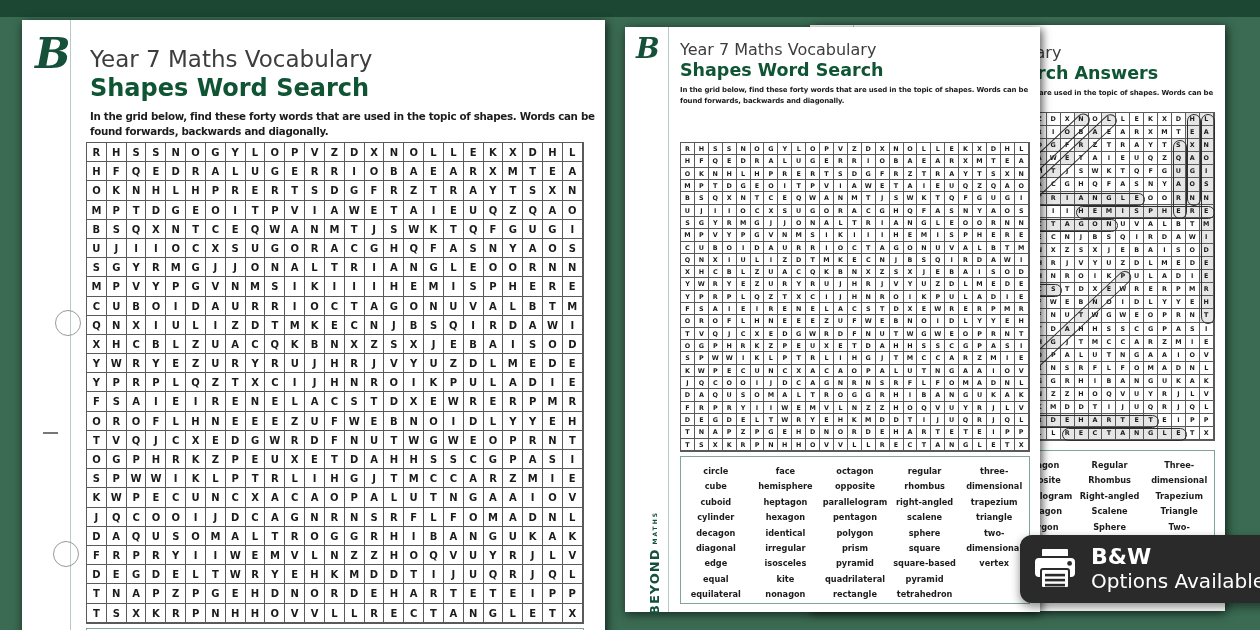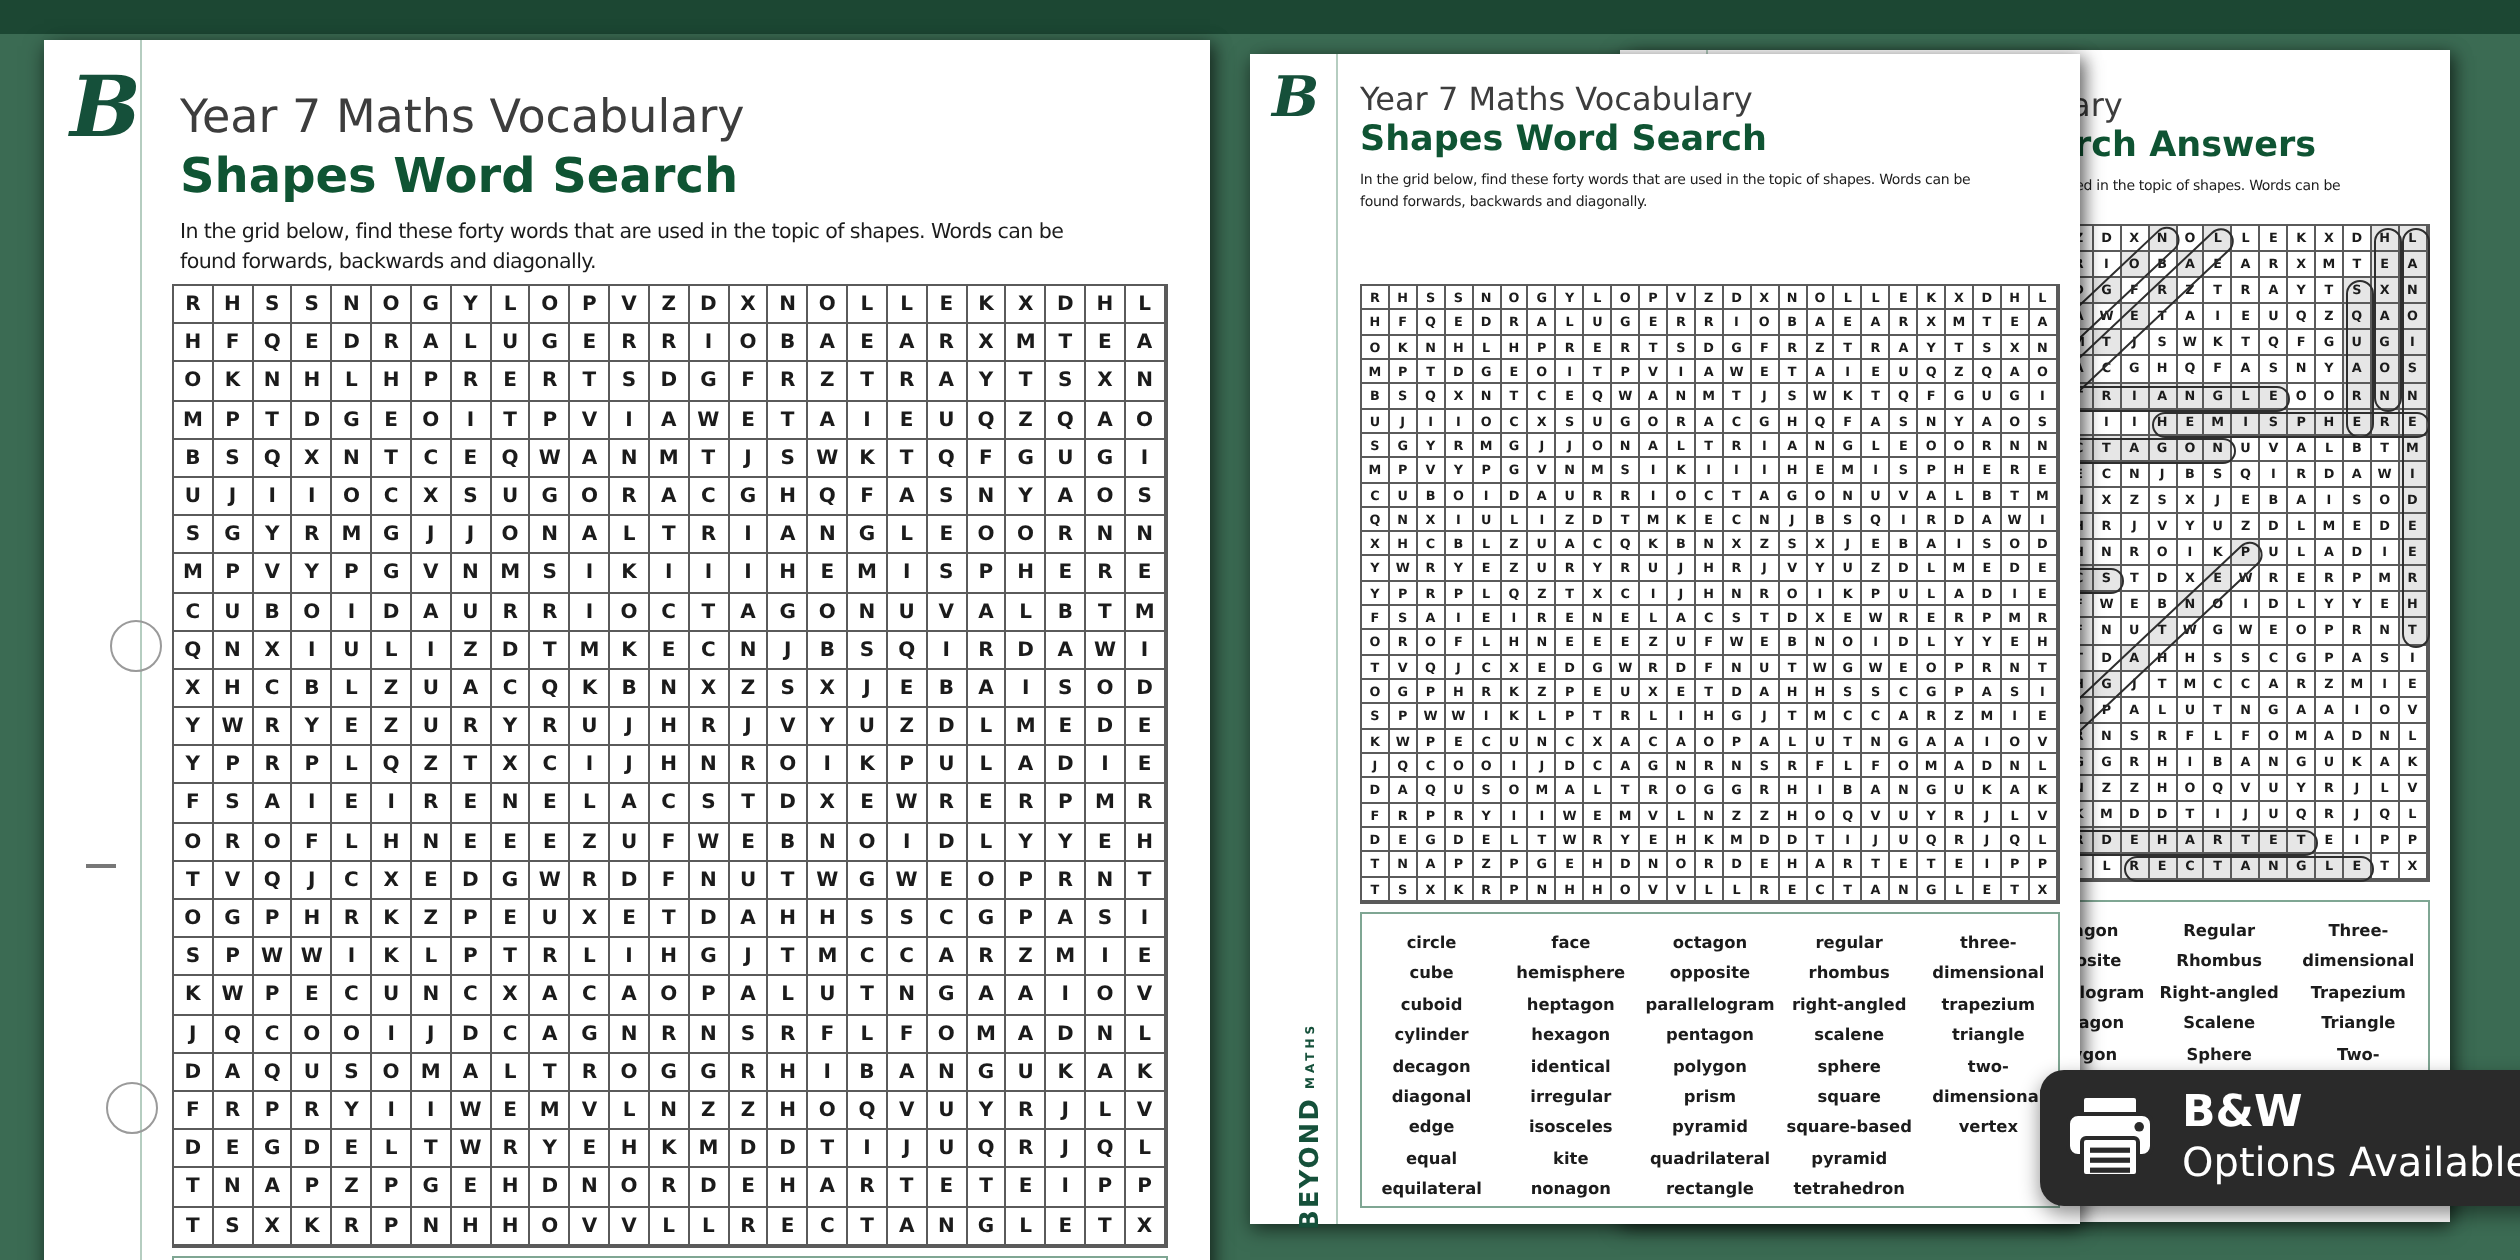--- a/index.html
+++ b/index.html
@@ -23,21 +23,21 @@
         font-style:italic;font-weight:bold;line-height:1}
   #page1 .logo{left:13px;top:13px;font-size:42px}
   #page2 .logo,#page3 .logo{left:11px;top:8px;font-size:28px}
 
   .hdr{position:absolute}
   #page1 .hdr{left:68px;top:26px;width:500px}
   #page2 .hdr{left:55px;top:13px;width:352px}
   #page3 .hdr{left:55px;top:18px;width:352px}
   .t1{color:#3d3d3d;white-space:nowrap}
   .t2{color:#0F5433;font-weight:bold;white-space:nowrap}
-  .ins{color:#1c1c1c;font-weight:400;white-space:nowrap}
+  .ins{color:#1c1c1c;font-weight:700;white-space:nowrap}
   #page1 .t1{font-size:23px}
   #page1 .t2{font-size:24px;margin-top:2px}
   #page1 .ins{font-size:10.3px;letter-spacing:-.3px;line-height:14.5px;margin-top:7px}
   #page2 .t1,#page3 .t1{font-size:16px}
   #page2 .t2,#page3 .t2{font-size:17.5px;margin-top:1px}
   #page2 .ins,#page3 .ins{font-size:7px;letter-spacing:-.15px;line-height:10.5px;margin-top:5px}
 
   .grid{position:absolute;display:grid;border:1px solid #5a5a5a;background:#fff}
   .grid .cell{box-sizing:border-box;border-right:1px solid #5a5a5a;border-bottom:1px solid #5a5a5a;
               text-align:center;font-weight:700;color:#1b1b1b}

